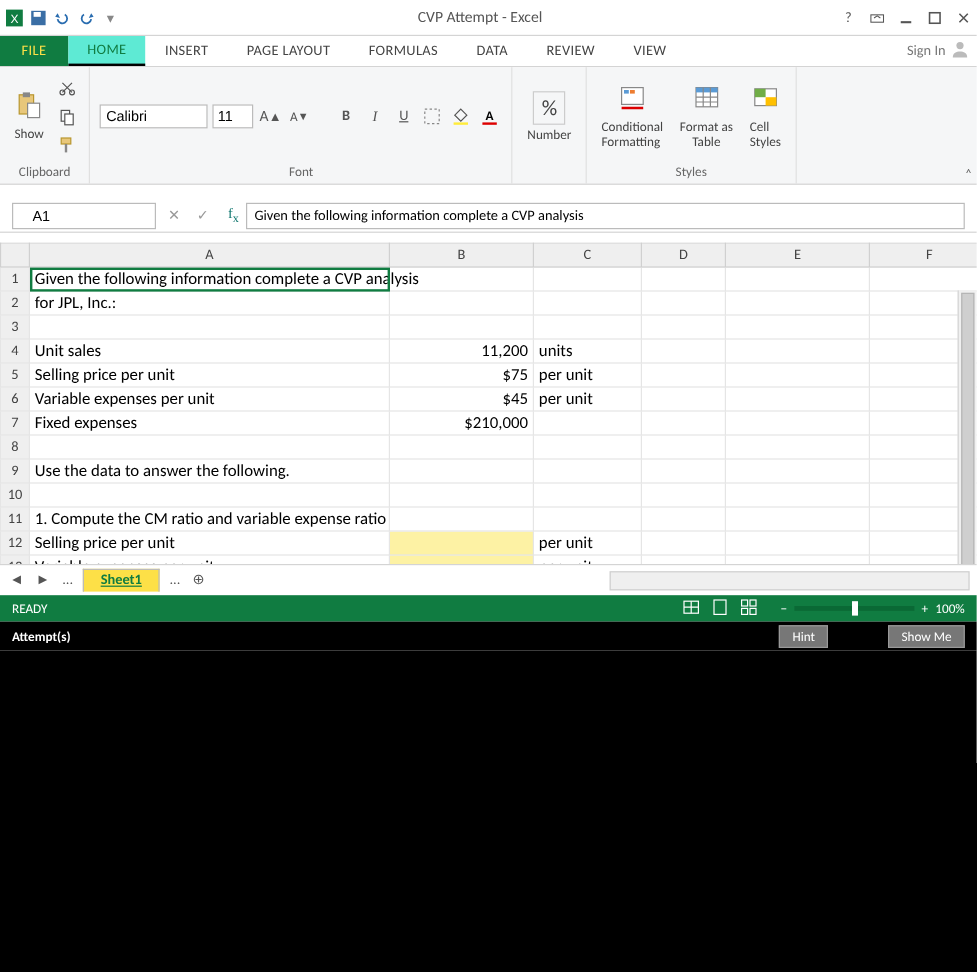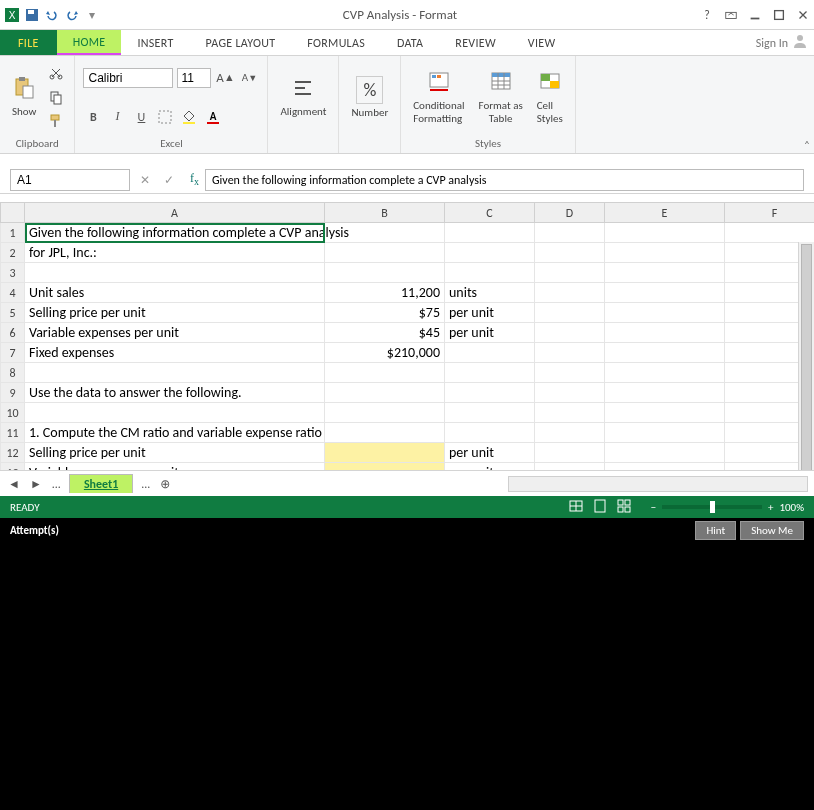--- a/index.html
+++ b/index.html
@@ -6,36 +6,36 @@
   body { font-family: "Segoe UI", Calibri, sans-serif; font-size: 12px; background: #fff; width: 814px; height: 810px; overflow: hidden; display: flex; flex-direction: column; }
   .titlebar { height: 30px; background: #fff; border-bottom: 1px solid #d4d4d4; display: flex; align-items: center; padding: 0 4px; }
   .titlebar .qat { display: flex; align-items: center; gap: 4px; }
   .titlebar .qat svg { display:block; }
   .titlebar .title { flex: 1; text-align: center; color: #555; font-size: 13px; }
   .titlebar .winbtns { display: flex; gap: 10px; align-items: center; color: #555; }
   .winbtn { width: 14px; height: 14px; display:flex;align-items:center;justify-content:center; }
   .ribbon-tabs { height: 26px; background: #fff; border-bottom: 1px solid #d4d4d4; display: flex; align-items: stretch; }
   .ribbon-tab { padding: 0 16px; display: flex; align-items: center; font-size: 12px; color: #444; cursor: pointer; text-transform: uppercase; letter-spacing: .3px; }
   .ribbon-tab.file { background: #107c41; color: #fde047; padding:0 18px; }
-  .ribbon-tab.active { color: #107c41; border-bottom: 2px solid #d946ef; background:#bef264; }
+  .ribbon-tab.active { color: #107c41; border-bottom: 2px solid #000000; background:#5eead4; }
   .ribbon-spacer { flex:1; }
   .sign-in { display:flex; align-items:center; color:#777; font-size:12px; padding-right:6px; gap:4px;}
   .ribbon { height: 98px; background: #f5f6f7; border-bottom: 1px solid #d4d4d4; display: flex; }
   .ribbon-group { border-right: 1px solid #e0e0e0; padding: 4px 8px 0 8px; display: flex; flex-direction: column; justify-content: space-between; align-items:center;}
   .ribbon-group-content { display:flex; align-items:center; gap:6px; flex:1;}
   .ribbon-group-label { font-size: 11px; color: #666; text-align: center; padding: 3px 0; }
   .ribbon-btn-big { display:flex; flex-direction:column; align-items:center; font-size:11px; color:#444; padding:2px 4px; cursor:pointer;}
   .ribbon-btn-big .icon { margin-bottom:2px; }
-  .font-controls { display:flex; flex-direction:column; gap:19px; }
+  .font-controls { display:flex; flex-direction:row; gap:19px; }
   .font-row { display:flex; gap:4px; align-items:center; }
   .font-name { width:90px; height:20px; border:1px solid #bbb; background:#fff; font-size:12px; padding:0 4px; }
   .font-size { width:34px; height:20px; border:1px solid #bbb; background:#fff; font-size:12px; padding:0 3px; }
   .mini { width:20px; height:20px; display:flex; align-items:center; justify-content:center; color:#555; cursor:pointer;}
   .namebox-row { height: 28px; background: #fff; border-bottom: 1px solid #d4d4d4; display:flex; align-items:center; padding: 0; margin-top:12px;}
-  .namebox { width: 120px; height: 22px; border: 1px solid #bbb; font-size: 12px; padding: 0 6px; background:#fff; margin-left:10px;}
+  .namebox { width: 120px; height: 22px; border: 1px solid #bbb; font-size: 12px; padding: 0 16px; background:#fff; margin-left:10px;}
   .fx-icons { display:flex; gap:2px; padding:0 4px; color:#999;}
   .fx-icons span { width:22px; text-align:center; }
   .fx-label { color:#0f766e; padding:0 6px; font-family:"Cambria Math",serif;}
   .formula-bar { flex:1; height: 22px; border: 1px solid #bbb; font-size: 12px; padding: 0 6px; background:#fff; margin-right:10px; white-space:nowrap; overflow:hidden; display:flex; align-items:center;}
   .gridwrap { flex:1; position:relative; overflow:hidden; background:#fff; margin-top:8px;}
   table.grid { border-collapse: collapse; table-layout: fixed; width: 820px; font-family: Calibri, sans-serif; font-size: 14px;}
   .grid th { background: #efefef; border: 1px solid #d0d0d0; font-weight: normal; color:#444; font-size:12px; height:20px;}
   .grid td { border: 1px solid #e5e5e5; height: 20px; padding: 0 4px; white-space:nowrap; overflow:visible; }
   .rowhdr { background:#efefef; text-align:center; color:#444; font-size:12px; border:1px solid #d0d0d0;}
   .col-r { width:24px; }
@@ -44,30 +44,30 @@
   .col-C { width:90px; }
   .col-D { width:70px; }
   .col-E { width:120px; }
   .col-F { width:100px; }
   .right { text-align:right; }
   .yellow { background:#fdf2a4; }
   .sel { outline:2px solid #107c41; outline-offset:-2px;}
   .vscroll { position:absolute; right:0; top:40px; bottom:0; width:16px; background:#f0f0f0; border-left:1px solid #d4d4d4;}
   .vscroll .thumb{ position:absolute; left:2px; right:2px; top:2px; height:420px; background:#cfcfcf; border:1px solid #b5b5b5;}
   .sheet-tabs { height: 26px; background:#fff; border-top:1px solid #d4d4d4; display:flex; align-items:center; padding:0 6px; gap:6px;}
-  .sheet-tab { padding: 2px 14px; border-top:1px solid #bbb; border-left:1px solid #bbb; border-right:1px solid #bbb; background:#bef264; font-weight:bold; color:#107c41; text-decoration:underline; font-size:12px;}
+  .sheet-tab { padding: 2px 14px; border-top:1px solid #bbb; border-left:1px solid #bbb; border-right:1px solid #bbb; background:#fde047; font-weight:bold; color:#107c41; text-decoration:underline; font-size:12px;}
   .sheet-nav { color:#555; padding:0 2px;}
   .hscroll { flex:0 0 300px; height:16px; background:#efefef; border:1px solid #cfcfcf; position:relative; margin-left:auto;}
   .statusbar { height:22px; background:#107c41; color:#fff; display:flex; align-items:center; padding:0 10px; font-size:11px;}
   .statusbar .spacer{flex:1;}
   .statusbar .view-icons { display:flex; gap:8px; margin-right:18px;}
   .zoom { display:flex; align-items:center; gap:6px;}
   .zoom-track { width:100px; height:4px; background:#0a6935; position:relative;}
   .zoom-track::after{content:"";position:absolute;left:48px;top:-4px;width:5px;height:12px;background:#fff;}
-  .attemptbar { height:22px; background:#000; color:#fff; display:flex; align-items:center; padding:12px 10px; font-size:11px;}
+  .attemptbar { height:22px; background:#000; color:#fff; display:flex; align-items:center; padding:12px 10px; font-size:11px;gap:46px;}
   .attemptbar .spacer{flex:1;}
   .att-btn { background:#777; color:#fff; padding:2px 10px; font-size:11px; margin-left:4px; border:1px solid #999;}
   .blackfill { flex:1; background:#000;}
   svg.icon16{width:16px;height:16px;}
   svg.icon24{width:24px;height:24px;}
   .collapse-caret{position:absolute;right:4px;bottom:2px;color:#666;font-size:11px;}
   .ribbon{position:relative;}
 </style>
 </head>
 <body>
@@ -97,21 +97,21 @@
           <path d="M6 5 A4 4 0 1 0 12 9" fill="none" stroke="#2a6db0" stroke-width="1.5"></path>
           <path d="M12 4l2 3-4 1z" fill="#2a6db0"></path>
         </svg>
       </span>
     <span>
         <svg class="icon16" viewBox="0 0 16 16">
           <text x="8" y="12" font-size="12" text-anchor="middle" fill="#888">▾</text>
         </svg>
       </span>
   </div>
-  <div class="title">CVP Analysis - Format</div>
+  <div class="title">CVP Attempt - Excel</div>
   <div class="winbtns">
     <span class="winbtn">?</span>
     <span class="winbtn">
         <svg class="icon16" viewBox="0 0 16 16">
           <rect x="2" y="5" width="12" height="7" fill="none" stroke="#555"></rect>
           <path d="M5 8l3-2 3 2" fill="none" stroke="#555"></path>
         </svg>
       </span>
     <span class="winbtn">
         <svg class="icon16" viewBox="0 0 16 16">
@@ -212,34 +212,23 @@
             </span>
           <span class="mini">
               <svg class="icon16" viewBox="0 0 16 16">
                 <text x="8" y="11" font-size="11" text-anchor="middle" font-weight="bold">A</text>
                 <rect x="2" y="13" width="12" height="2" fill="#d00"></rect>
               </svg>
             </span>
         </div>
       </div>
     </div>
-    <div class="ribbon-group-label">Excel</div>
-  </div>
-
-  <div class="ribbon-group">
-    <div class="ribbon-group-content">
-      <div class="ribbon-btn-big">
-        <span class="icon"><svg class="icon24" viewBox="0 0 24 24">
-              <path d="M4 6h16M4 12h10M4 18h16" stroke="#555" stroke-width="2"></path>
-            </svg></span>
-        <span>Alignment</span>
-      </div>
-    </div>
-    <div class="ribbon-group-label">&nbsp;</div>
-  </div>
+    <div class="ribbon-group-label">Font</div>
+  </div>
+
 
   <div class="ribbon-group">
     <div class="ribbon-group-content">
       <div class="ribbon-btn-big">
         <span class="icon" style="font-size:18px;border:1px solid #ccc;padding:2px 6px;">%</span>
         <span>Number</span>
       </div>
     </div>
     <div class="ribbon-group-label">&nbsp;</div>
   </div>

